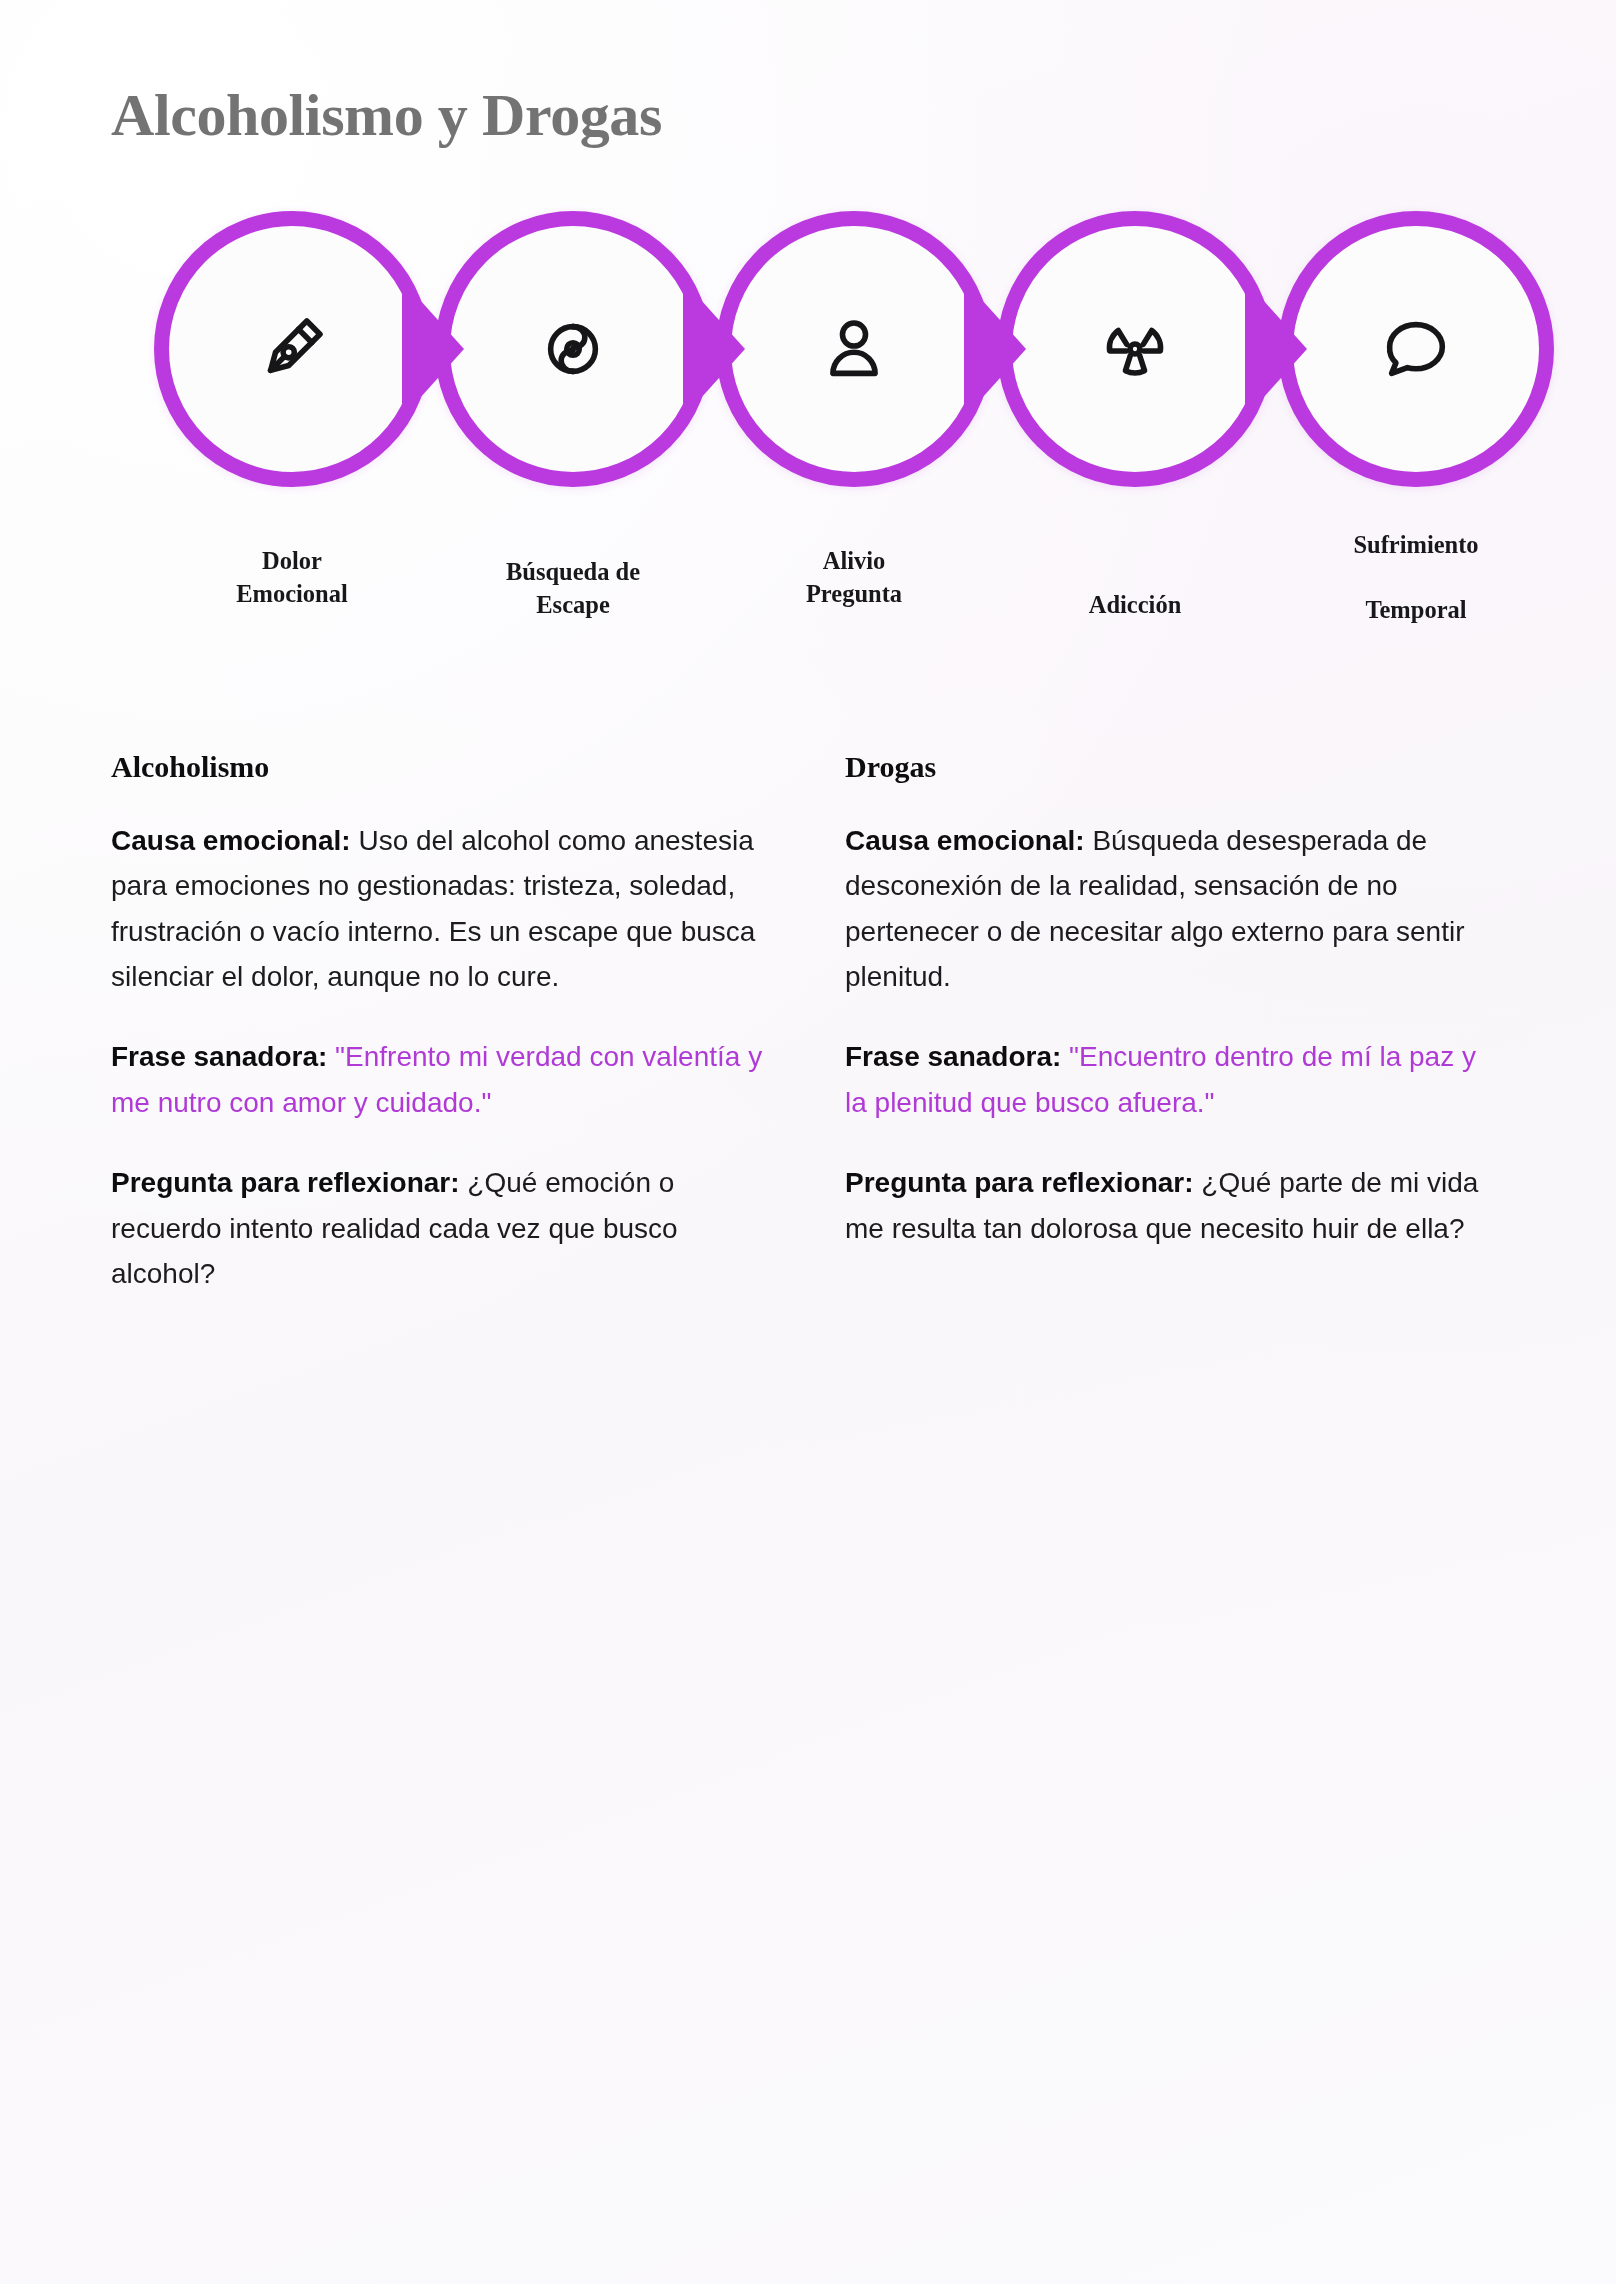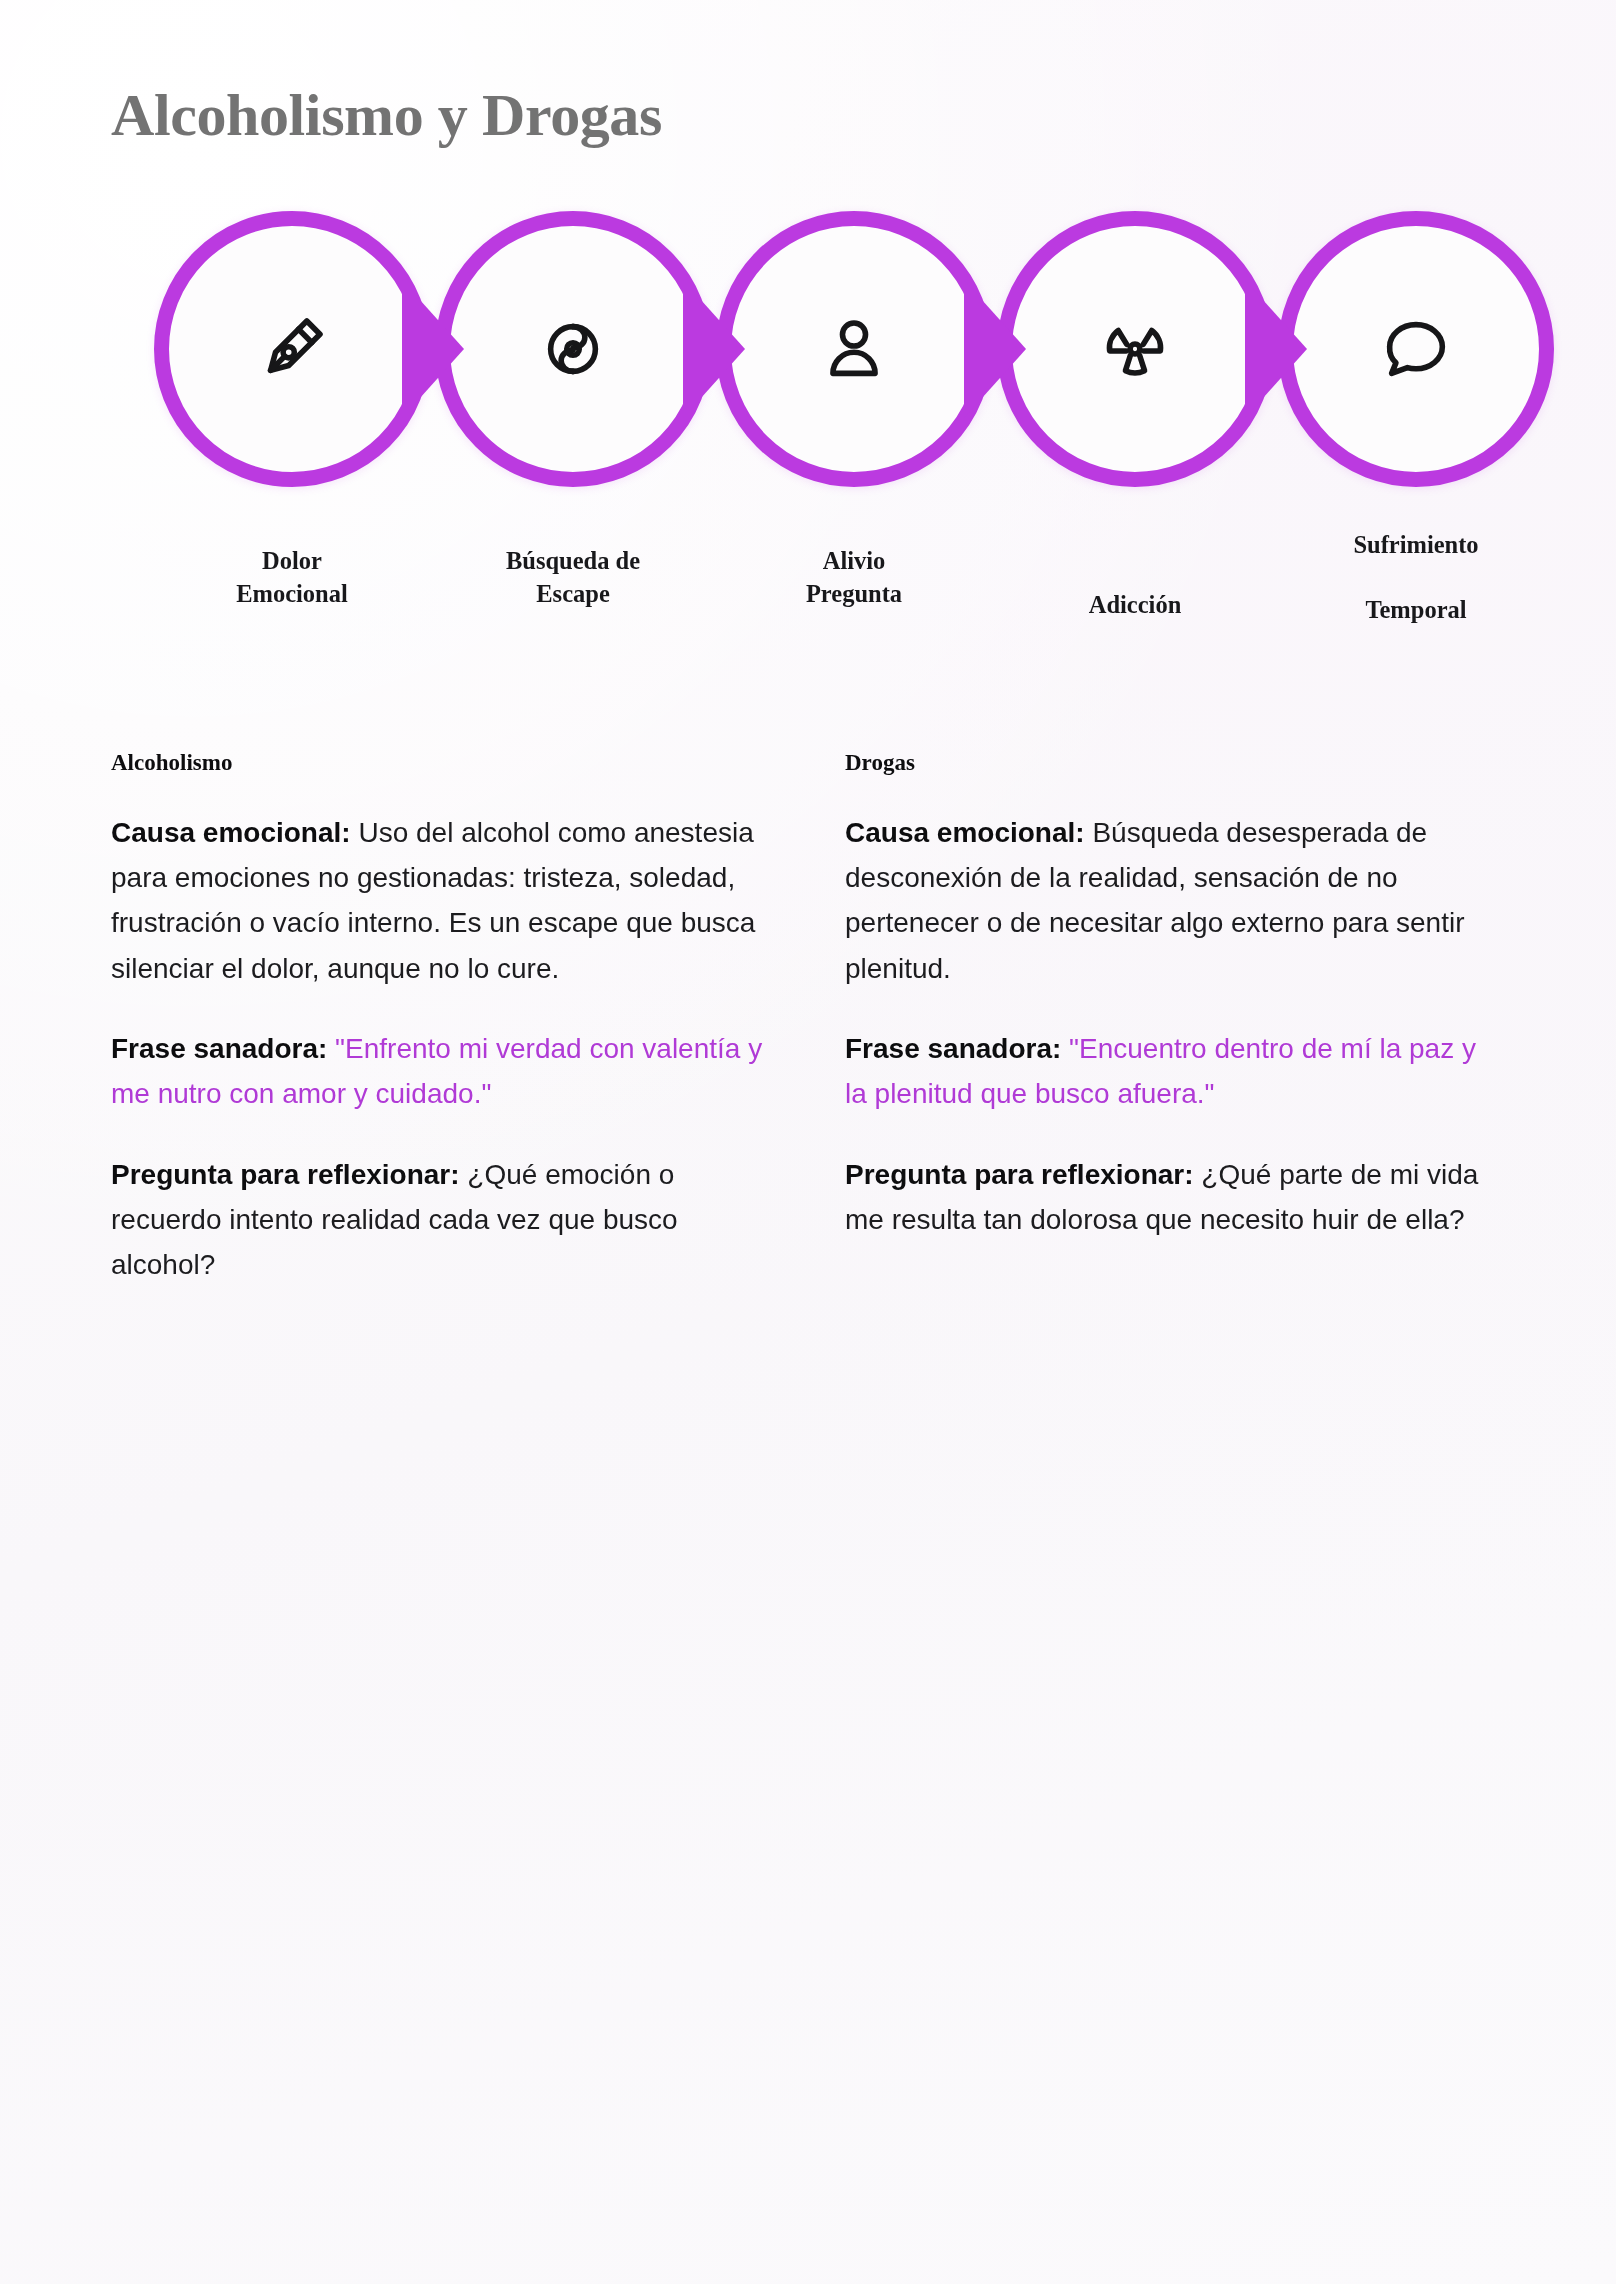--- a/index.html
+++ b/index.html
@@ -129,38 +129,38 @@
     align-items: center;
     justify-content: center;
     font-family: "Liberation Serif", "DejaVu Serif", serif;
     font-weight: 700;
     font-size: 24.5px;
     line-height: 1.32;
     color: #18181b;
     text-align: center;
   }
   .label:nth-child(1) { left: 0px; }
-  .label:nth-child(2) { left: 281px; }
+  .label:nth-child(2) { left: 281px; justify-content: flex-end; }
   .label:nth-child(3) { left: 562px; }
   .label:nth-child(4) { left: 843px; justify-content: flex-end; }
   .label:nth-child(5) { left: 1124px; gap: 32px; }
 
   
   .columns {
     display: flex;
     gap: 79px;
     margin-top: 96px;
   }
   .column {
     width: 655px;
   }
   .col-heading {
     font-family: "Liberation Serif", "DejaVu Serif", serif;
     font-weight: 700;
-    font-size: 23px;
+    font-size: 30px;
     line-height: 1.2;
     color: #0d0d0f;
     margin: 0 0 33px 0;
   }
   .para {
     font-family: "Liberation Sans", sans-serif;
     font-size: 28px;
     line-height: 1.62;
     color: #1c1c1f;
     margin: 0 0 35px 0;

